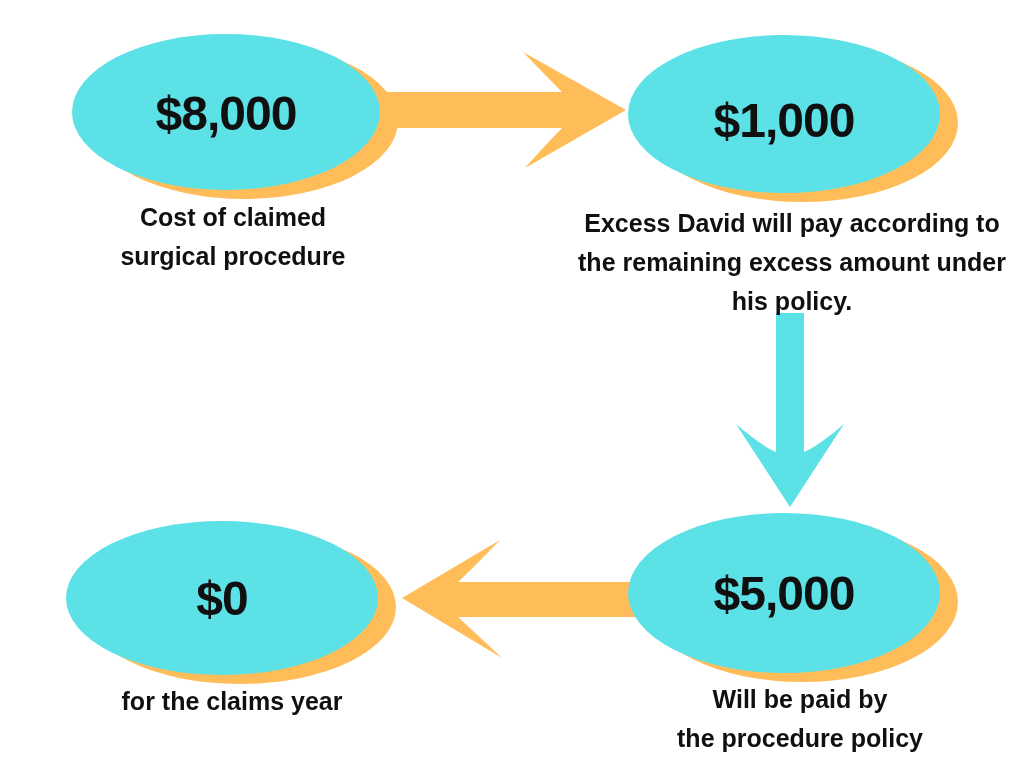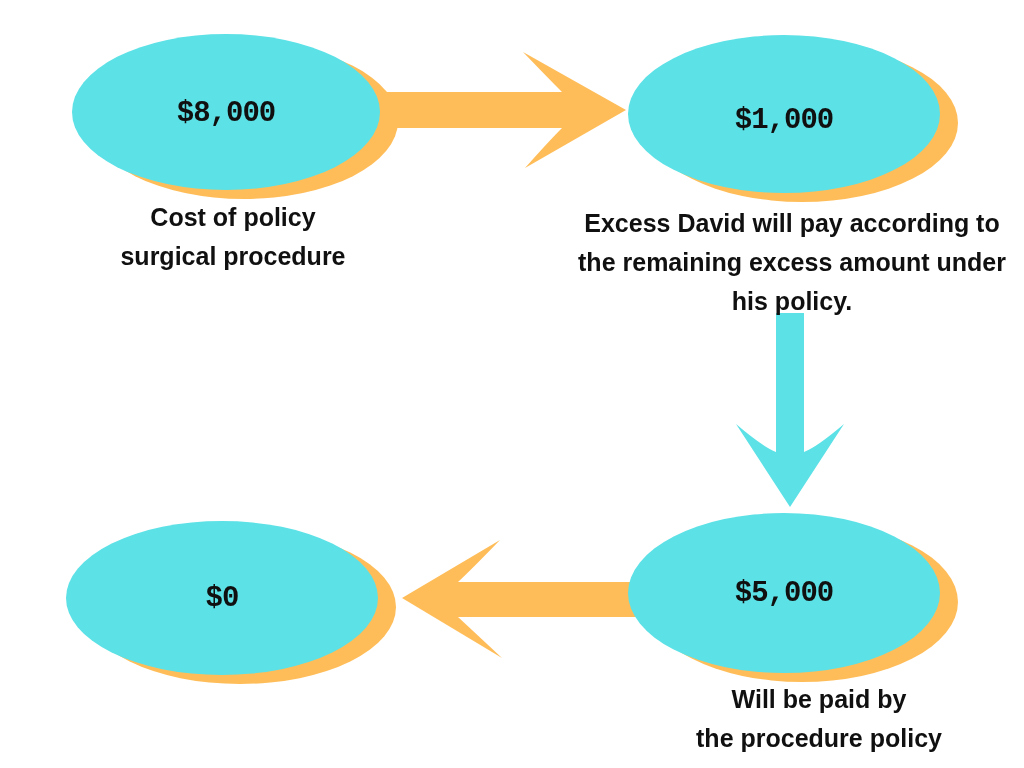--- a/index.html
+++ b/index.html
@@ -23,26 +23,25 @@
     left: 0; top: 0;
     width: 1024px; height: 768px;
   }
   .fill-cyan   { fill: var(--cyan); }
   .fill-orange { fill: var(--orange); }
   .amount {
     position: absolute;
     display: flex;
     align-items: center;
     justify-content: center;
-    font-size: 29px;
+    font-size: 48px;
     font-weight: 700;
     letter-spacing: -1px;
     color: var(--text-color);
     z-index: 3;
-    font-family: Liberation Mono, monospace;
   }
   .caption {
     position: absolute;
     text-align: center;
     font-size: 25px;
     font-weight: 700;
     line-height: 39px;
     color: var(--text-color);
     z-index: 3;
   }
@@ -51,21 +50,21 @@
     white-space: nowrap;
   }
   
   .amount-claim-cost       { left: 72px;  top: 35px;  width: 308px; height: 156px; }
   .amount-excess-paid      { left: 628px; top: 41px;  width: 312px; height: 158px; }
   .amount-insurer-pays     { left: 628px; top: 513px; width: 312px; height: 160px; }
   .amount-excess-remaining { left: 66px;  top: 522px; width: 312px; height: 153px; }
   
   .caption-claim-cost       { left: 33px;  top: 198px; width: 400px; }
   .caption-excess-paid      { left: 557px; top: 204px; width: 470px; }
-  .caption-insurer-pays     { left: 619px; top: 680px; width: 400px; }
+  .caption-insurer-pays     { left: 600px; top: 680px; width: 400px; }
   .caption-excess-remaining { left: 22px;  top: 682px; width: 420px; }
 </style>
 </head>
 <body>
 
 <div class="canvas">
 
   <svg class="shapes" viewBox="0 0 1024 768">
 
     <ellipse class="fill-orange" cx="244" cy="121" rx="154" ry="78"></ellipse>
@@ -93,31 +92,32 @@
     <ellipse class="fill-cyan" cx="784" cy="593" rx="156" ry="80"></ellipse>
     <ellipse class="fill-cyan" cx="222" cy="598" rx="156" ry="77"></ellipse>
   </svg>
 
   <div class="amount amount-claim-cost">$8,000</div>
   <div class="amount amount-excess-paid">$1,000</div>
   <div class="amount amount-insurer-pays">$5,000</div>
   <div class="amount amount-excess-remaining">$0</div>
 
   <div class="caption caption-claim-cost">
-    <span class="line">Cost of policy</span>
+    <span class="line">Cost of claimed</span>
     <span class="line">surgical procedure</span>
   </div>
 
   <div class="caption caption-excess-paid">
     <span class="line">Excess David will pay according to</span>
     <span class="line">the remaining excess amount under</span>
     <span class="line">his policy.</span>
   </div>
 
   <div class="caption caption-insurer-pays">
     <span class="line">Will be paid by</span>
     <span class="line">the procedure policy</span>
   </div>
 
   <div class="caption caption-excess-remaining">
+    <span class="line">for the claims year</span>
   </div>
 
 </div>
 
 </body></html>

